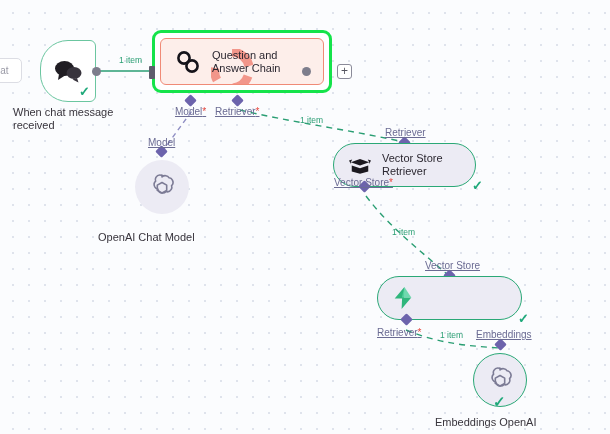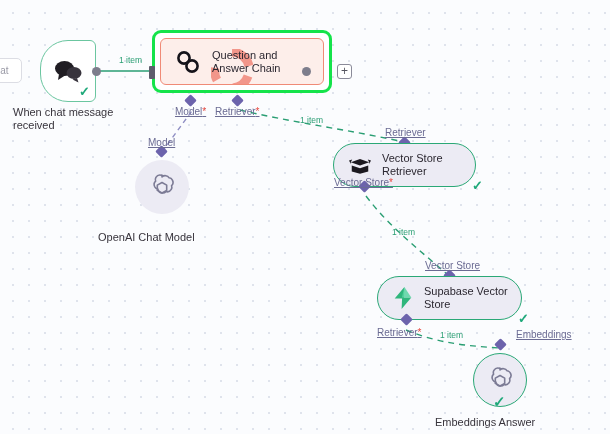--- a/index.html
+++ b/index.html
@@ -230,37 +230,35 @@
 
   <div class="node" style="left:377px; top:276px;">
     <div class="diamond" style="left:68px; top:-5px;"></div>
     <div class="port-label" style="left:48px; top:-16px;">Vector Store</div>
 
     <div class="pill" style="width:145px;">
       <svg width="22" height="24" viewBox="0 0 22 26">
         <path d="M12.5 1 L2 13.5 L10 13.5 L9.5 25 L20 12.5 L12 12.5 Z" fill="#2fb67c"></path>
         <path d="M12.5 1 L9.8 12.5 L20 12.5 Z" fill="#59d6a2" opacity="0.85"></path>
       </svg>
-      <div class="pill-title">Supabase Vector
-Store</div>
       <span class="tick" style="right:-8px; bottom:-6px;">✓</span>
     </div>
 
     <div class="diamond" style="left:25px; top:39px;"></div>
     <div class="port-label" style="left:0px; top:51px;"><span>Retriever</span><span class="req">*</span></div>
   </div>
 
   <div class="node" style="left:473px; top:344px;">
     <div class="diamond" style="left:23px; top:-4px;"></div>
-    <div class="port-label" style="left:3px; top:-15px;margin-left:40px;">Embeddings</div>
+    <div class="port-label" style="left:3px; top:-15px;">Embeddings</div>
     <div class="round bordered" style="margin-top:9px;">
       <svg width="30" height="30" viewBox="0 0 32 32">
         <g fill="none" stroke="#7c7b95" stroke-width="1.7" stroke-linejoin="round">
           <path d="M16 5.2c2.3-2.1 6-1.6 7.6 1 1.4.2 2.7 1 3.4 2.3 1.2 2 .8 4.5-.8 6.1.5 1.3.4 2.8-.3 4-1.2 2-3.6 2.9-5.7 2.3-1 1.1-2.5 1.7-4 1.5-2.3-.2-4.2-2-4.6-4.2-1.4-.3-2.6-1.2-3.3-2.4-1.1-2-.7-4.5.9-6-.5-1.3-.4-2.8.3-4 1.2-2.1 3.7-3 5.9-2.3.2-.1.4-.2.6-.3z"></path>
           <path d="M16 11.2l5 2.8v5.6l-5 2.8-5-2.8V14z"></path>
         </g>
       </svg>
       <span class="tick" style="left:19px; bottom:-3px; font-size:15px;">✓</span>
     </div>
-    <div class="node-label" style="left:-38px; top:72px; width:130px;">Embeddings Answer</div>
+    <div class="node-label" style="left:-38px; top:72px; width:130px;">Embeddings OpenAI</div>
   </div>
 
 </div>
 
 </body></html>

